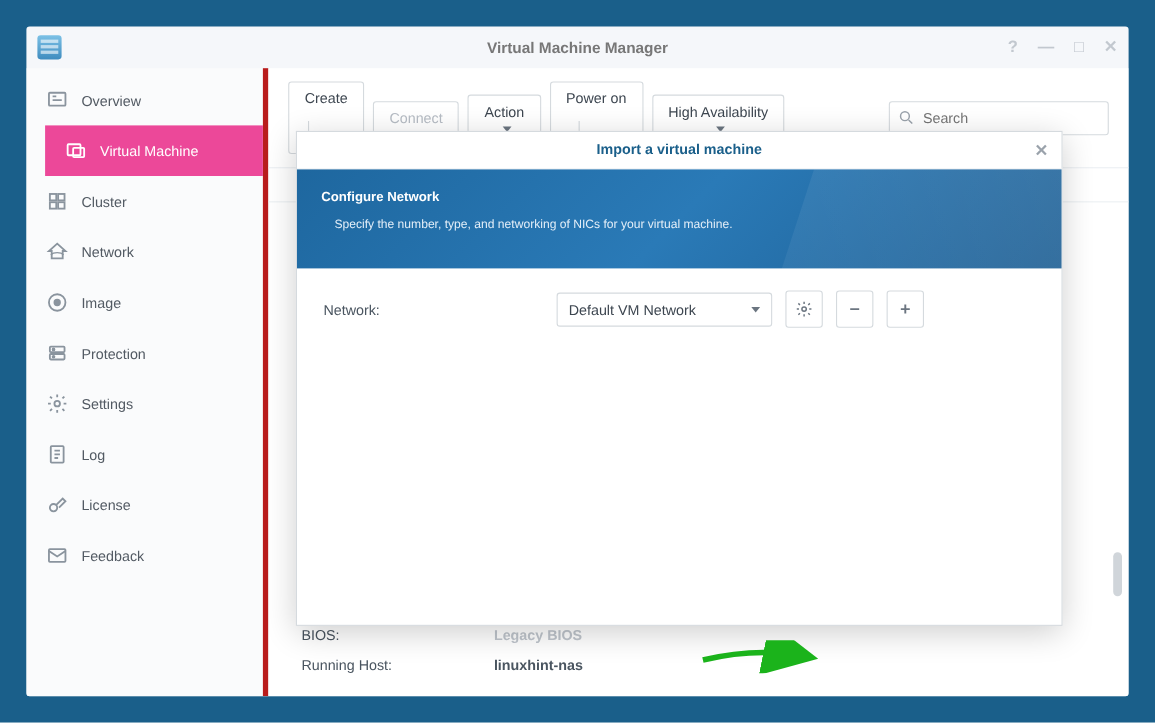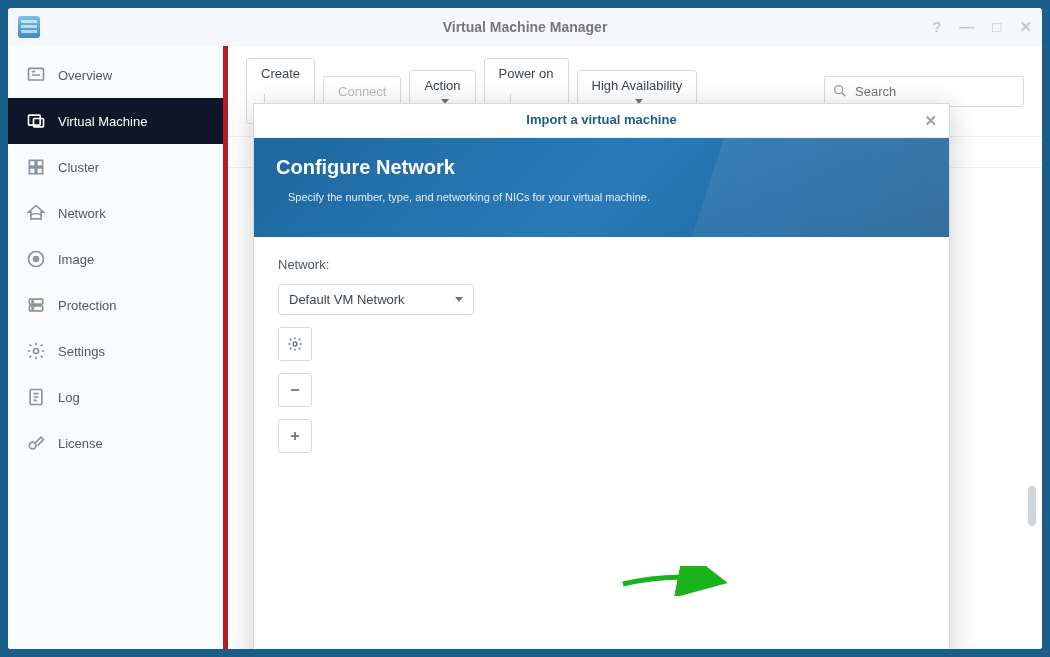--- a/index.html
+++ b/index.html
@@ -1,29 +1,29 @@
 <!DOCTYPE html>
 <html><head>
 <meta charset="utf-8">
 <style>
   * { box-sizing: border-box; }
   html, body { margin:0; padding:0; font-family: "Helvetica Neue", Arial, sans-serif; font-size:13px; color:#444; }
-  .viewport { width:1050px; height:657px; background:#1a5f8a; padding:8px; position:relative; }
+  .viewport { width:1050px; height:657px; background:#1a5f8a; padding:24px; position:relative; }
   .window { width:100%; height:100%; background:#f5f7fa; border-radius:3px; position:relative; overflow:hidden; }
 
   .titlebar { height:38px; line-height:38px; color:#777; text-align:center; position:relative; font-weight:600; font-size:14px; }
   .title-icon { position:absolute; left:10px; top:8px; width:22px; height:22px; background:linear-gradient(#7cc1e6,#3f8cbf); border-radius:3px; }
   .title-icon::after{content:"";position:absolute;left:3px;right:3px;top:4px;height:3px;background:rgba(255,255,255,.6);box-shadow:0 5px 0 rgba(255,255,255,.6),0 10px 0 rgba(255,255,255,.6);}
   .win-controls { position:absolute; right:10px; top:0; display:flex; gap:18px; color:#c2c8cf; font-size:15px; }
   .win-controls span { cursor:pointer; }
 
   .body { display:flex; height:calc(100% - 38px); }
   .sidebar { width:220px; background:#fafbfc; border-right:5px solid #b91c1c; padding-top:6px; }
   .side-item { display:flex; align-items:center; gap:12px; padding:13px 18px; color:#525a63; cursor:pointer; }
-  .side-item.active { background:#0f172a; color:#fff; }
+  .side-item.active { background:#ec4899; color:#fff;margin-left:17px; }
   .side-icon { width:20px; height:20px; display:inline-flex; align-items:center; justify-content:center; color:#8a949e; }
   .side-item.active .side-icon { color:#fff; }
 
   .main { flex:1; position:relative; background:#fff; }
   .toolbar { display:flex; align-items:center; gap:8px; padding:12px 18px 12px 18px; border-bottom:1px solid #eceff3; }
   .btn { background:#fff; border:1px solid #d5dade; border-radius:3px; padding:7px 14px; color:#3d4650; cursor:pointer; display:inline-flex; align-items:center; gap:6px; font-size:13px;flex-direction:column; }
   .btn.split { padding:0; }
   .btn.split > span { padding:7px 14px; }
   .btn.split > .drop { border-left:1px solid #d5dade; padding:7px 10px; }
   .caret { display:inline-block; width:0;height:0;border-left:4px solid transparent;border-right:4px solid transparent;border-top:5px solid #6b7580; margin-left:4px;}
@@ -41,24 +41,24 @@
   .detail-row .k { width:175px; color:#4a5560; }
   .detail-row .v { color:#4a5560; font-weight:600; }
   .scroll-v { position:absolute; right:6px; top:440px; width:8px; height:40px; background:#d0d5da; border-radius:5px; }
 
   
   .dialog { position:absolute; left:245px; top:95px; width:697px; background:#fff; border:1px solid #d5dade; box-shadow:0 6px 28px rgba(0,0,0,.20); }
   .dlg-title { text-align:center; padding:8px 0 10px; color:#1a5f8a; font-weight:700; position:relative; border-bottom:1px solid #eef1f4; }
   .dlg-close { position:absolute; right:12px; top:8px; color:#9aa2ab; cursor:pointer; font-size:15px; }
   .dlg-hero { background:linear-gradient(135deg,#1e679f 0%,#2a7ab7 50%,#1e5f94 100%); color:#fff; padding:18px 22px 22px; position:relative; overflow:hidden; }
   .dlg-hero::after{content:"";position:absolute;right:-60px;top:-30px;width:300px;height:200px;background:linear-gradient(45deg,rgba(255,255,255,.05),rgba(255,255,255,.12));transform:rotate(18deg);}
-  .dlg-hero h2 { margin:0 0 6px 0; font-size:20px; font-weight:700; }
+  .dlg-hero h2 { margin:0 0 6px 0; font-size:12px; font-weight:700; }
   .dlg-hero p { margin:12px; font-size:11px; color:#e3eef8; }
   .dlg-body { padding:20px 24px 100px; }
-  .field-row { display:flex; align-items:flex-start; gap:12px;flex-direction:column; }
+  .field-row { display:flex; align-items:center; gap:12px; }
   .field-row .label { width:200px; color:#4a5560; }
   .select { display:flex; align-items:center; justify-content:space-between; width:196px; border:1px solid #d5dade; border-radius:3px; padding:7px 10px; background:#fff; cursor:pointer; color:#3d4650;}
   .iconbtn { width:34px; height:34px; border:1px solid #d5dade; border-radius:3px; background:#fff; display:inline-flex; align-items:center; justify-content:center; color:#6b7580; cursor:pointer; }
   .dlg-footer { border-top:1px solid #e6e9ee; padding:14px 18px; display:flex; align-items:center; }
   .dlg-footer .spacer { flex:1; }
   .primary { background:#2d7bc0; border:1px solid #256aa6; color:#fff; }
   .next-highlight { border:4px solid #24b324; padding:2px; border-radius:4px; display:inline-block; }
   .arrow-annot { position:absolute; left:610px; top:558px; width:110px; height:30px; pointer-events:none; }
   .arrow-annot svg { width:110px; height:30px; }
 </style>
@@ -159,20 +159,29 @@
         </div>
         <div class="side-item">
           <span class="side-icon">
               <svg viewBox="0 0 24 24" width="20" height="20" fill="none" stroke="currentColor" stroke-width="2">
                 <circle cx="8" cy="15" r="4"></circle>
                 <path d="M11 12l7-7 3 3-7 7"></path>
               </svg>
             </span>
           <span>License</span>
         </div>
+        <div class="side-item">
+          <span class="side-icon">
+              <svg viewBox="0 0 24 24" width="20" height="20" fill="none" stroke="currentColor" stroke-width="2">
+                <rect x="3" y="5" width="18" height="14" rx="1"></rect>
+                <path d="M3 7l9 6 9-6"></path>
+              </svg>
+            </span>
+          <span>Feedback</span>
+        </div>
       </div>
 
       <div class="main">
         <div class="toolbar">
           <div class="btn split">
               <span>Create</span>
               <span class="drop"><span class="caret"></span></span>
             </div>
           <div class="btn disabled">Connect</div>
           <div class="btn">

